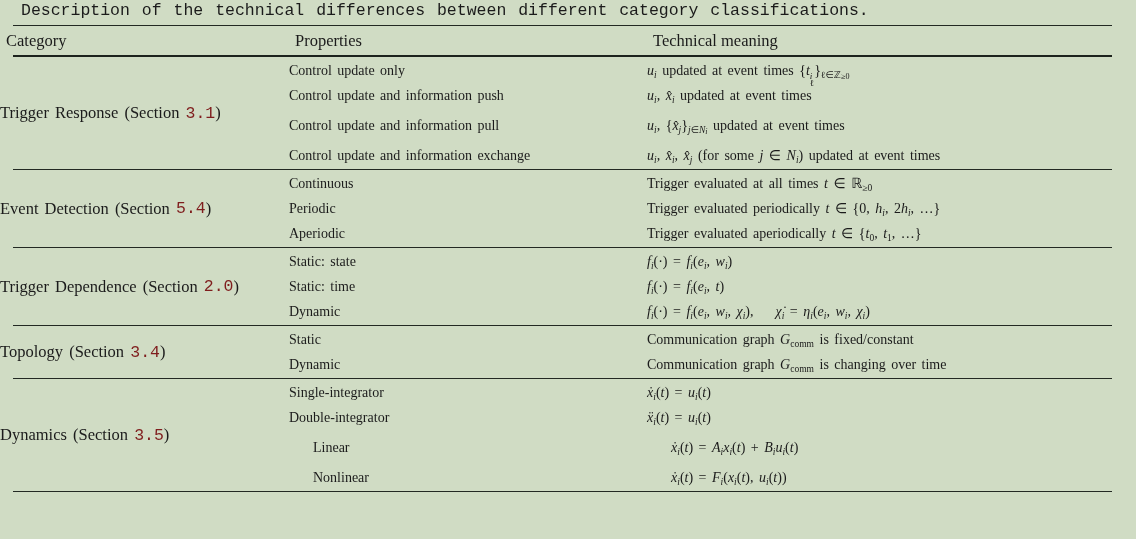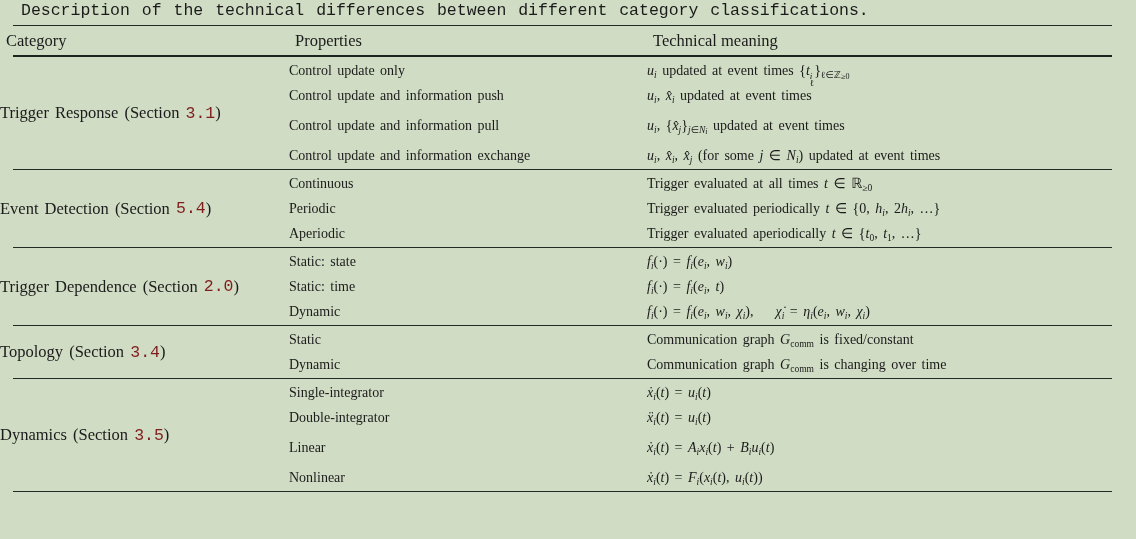--- a/index.html
+++ b/index.html
@@ -40,21 +40,21 @@
     font-size:16.5px; word-spacing:2px; white-space:nowrap;
   }
   .sec { color:#7f1d1d; text-decoration:none; cursor:pointer;font-family:Liberation Mono, monospace; }
   .col { display:block; }
   .line {
     height:25px; line-height:25px;
     font-size:14px; white-space:nowrap; word-spacing:2px;
   }
   
   .g0 .line:nth-child(n+3) { margin-top:5px; }
-  .g4 .line:nth-child(n+3) { margin-top:5px; }
+  .g4 .line:nth-child(n+3) { margin-top:5px;margin-left:24px; }
 
   
   .line i { font-family:"Liberation Serif", serif; }
   .sb  { font-size:0.68em; vertical-align:-0.3em; letter-spacing:0; }
   .sb2 { font-size:0.85em; vertical-align:-0.18em; }
   .stk {
     display:inline-flex; flex-direction:column; align-items:flex-start;
     vertical-align:-0.42em; line-height:0.8; font-size:0.66em;
   }
   .stk span { display:block; }

